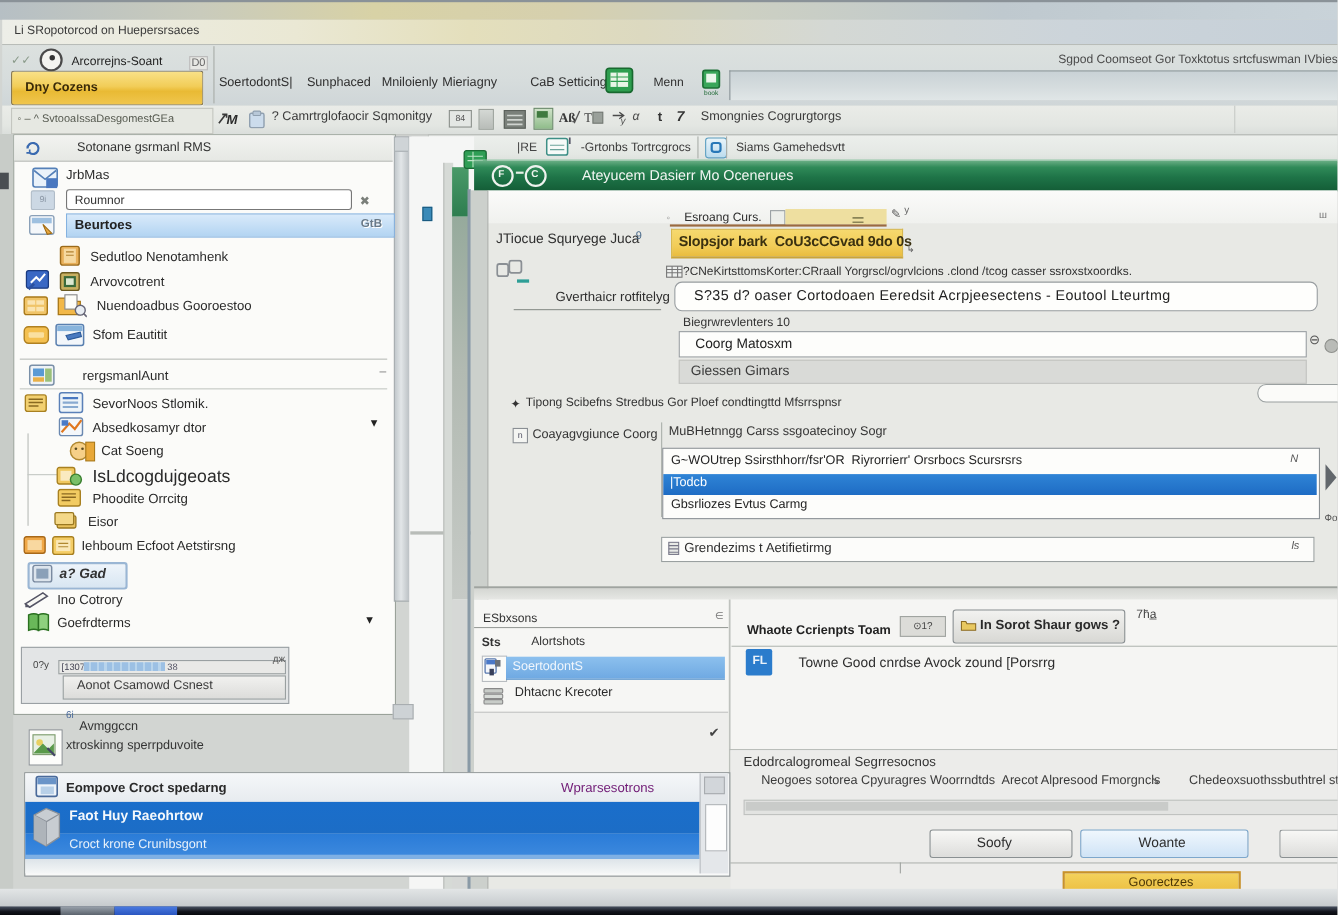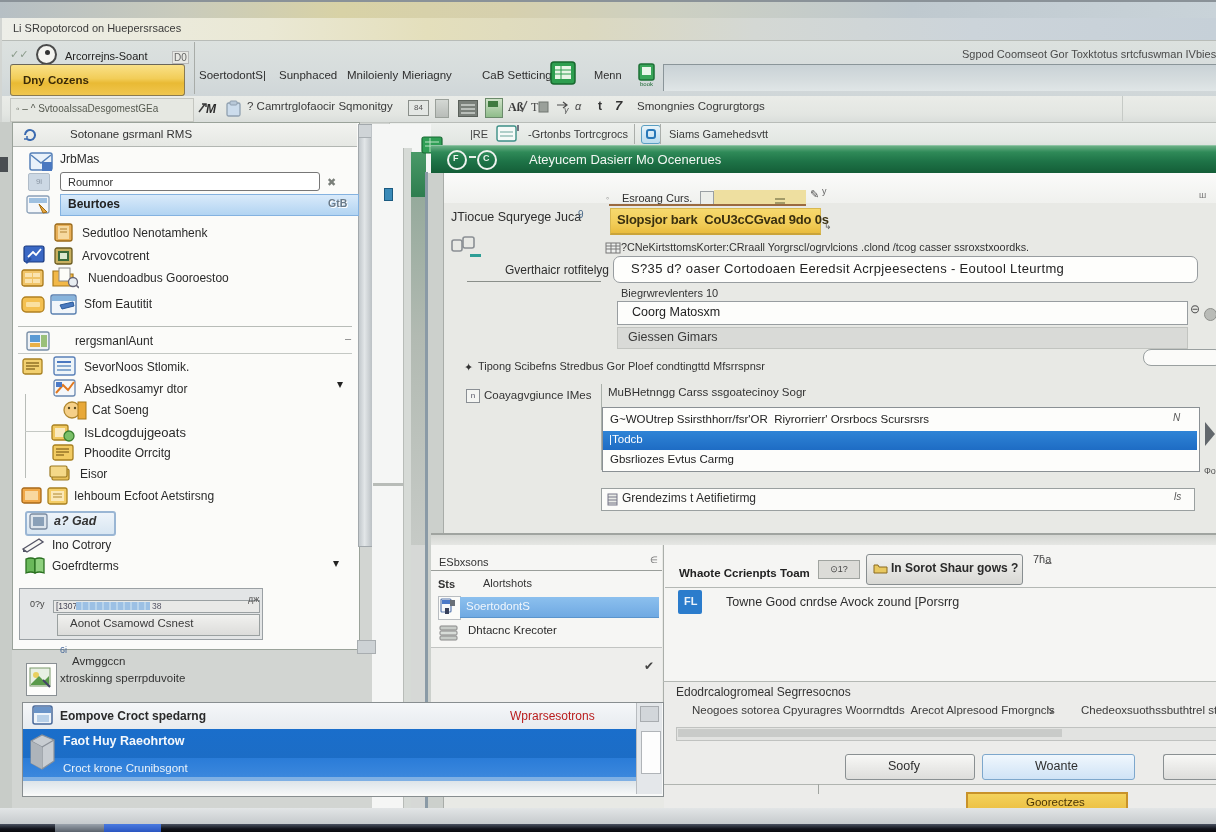--- a/index.html
+++ b/index.html
@@ -301,21 +301,21 @@
 </div>
 <div class="txt" style="left:92px;top:403px;font-size:12px;color:#2a2a2a;">Cat Soeng</div>
 
 <div class="ab" style="left:51px;top:423px;width:25px;height:19px;">
  <svg width="25" height="19">
         <rect x="1" y="2" width="16" height="15" rx="2" fill="#f0c860" stroke="#a88020" stroke-width="1.3"></rect>
         <rect x="4" y="5" width="10" height="9" fill="#faeac0"></rect>
         <circle cx="18" cy="13" r="5" fill="#7ac068" stroke="#3a8030" stroke-width="1.3"></circle>
       </svg>
 </div>
-<div class="txt" style="left:84px;top:425px;font-size:13px;color:#2a2a2a;">IsLdcogdujgeoats</div>
+<div class="txt" style="left:84px;top:425px;font-size:16px;color:#2a2a2a;">IsLdcogdujgeoats</div>
 
 <div class="ab" style="left:52px;top:444px;width:24px;height:18px;">
  <svg width="24" height="18">
         <rect x="1" y="1" width="20" height="15" rx="2" fill="#f2cb62" stroke="#a88020" stroke-width="1.3"></rect>
         <line x1="4" y1="5" x2="17" y2="5" stroke="#8a6820" stroke-width="1.3"></line>
         <line x1="4" y1="8" x2="17" y2="8" stroke="#8a6820" stroke-width="1.3"></line>
         <line x1="4" y1="11" x2="12" y2="11" stroke="#8a6820" stroke-width="1.3"></line>
       </svg>
 </div>
 <div class="txt" style="left:84px;top:446px;font-size:12px;color:#2a2a2a;">Phoodite Orrcitg</div>
@@ -466,21 +466,21 @@
 
 <div class="ab" style="left:617px;top:327px;width:569px;height:20px;background:#d9dad7;border:1px solid #c2c4c0;"></div>
 <div class="txt" style="left:628px;top:330px;font-size:12.5px;color:#3a3a3a;">Giessen Gimars</div>
 
 <div class="ab" style="left:1143px;top:349px;width:78px;height:15px;background:#fbfbf9;border:1px solid #9aa0a0;border-radius:8px;"></div>
 
 <div class="txt" style="left:464px;top:361px;font-size:11px;color:#333;">✦</div>
 <div class="txt" style="left:478px;top:360px;font-size:11px;color:#333;">Tipong Scibefns Stredbus Gor Ploef condtingttd Mfsrrspnsr</div>
 
 <div class="ab" style="left:466px;top:389px;width:12px;height:12px;border:1.5px solid #8a8f94;background:#f4f5f2;font-size:8px;color:#556;text-align:center;line-height:12px;">n</div>
-<div class="txt" style="left:484px;top:389px;font-size:11.5px;color:#333;">Coayagvgiunce IMes</div>
+<div class="txt" style="left:484px;top:389px;font-size:11.5px;color:#333;">Coayagvgiunce Coorg</div>
 <div class="ab" style="left:601px;top:384px;width:1px;height:86px;background:#aab0aa;"></div>
 <div class="txt" style="left:608px;top:386px;font-size:11.5px;color:#333;">MuBHetnngg Carss ssgoatecinoy Sogr</div>
 
 <div class="ab" style="left:602px;top:407px;width:596px;height:63px;background:#fdfdfb;border:1px solid #8a9094;"></div>
 <div class="txt" style="left:610px;top:413px;font-size:11.5px;color:#222;">G~WOUtrep Ssirsthhorr/fsr'OR&nbsp; Riyrorrierr' Orsrbocs Scursrsrs</div>
 <div class="txt" style="left:1173px;top:412px;font-size:10px;font-style:italic;color:#555;">N</div>
 <div class="ab" style="left:603px;top:431px;width:594px;height:19px;background:linear-gradient(180deg,#2f84d6,#1e6cc4);"></div>
 <div class="txt" style="left:609px;top:433px;font-size:11.5px;color:#fff;">|Todcb</div>
 <div class="txt" style="left:610px;top:453px;font-size:11.5px;color:#222;">Gbsrliozes Evtus Carmg</div>
 
@@ -588,21 +588,21 @@
 
 <div class="ab" style="left:23px;top:703px;width:638px;height:26px;background:linear-gradient(180deg,#f5f7f9,#e7ebef);border-bottom:1px solid #c8ccd0;"></div>
 <div class="ab" style="left:31px;top:704px;width:23px;height:23px;">
  <svg width="23" height="23">
         <rect x="2" y="2" width="19" height="18" rx="2" fill="#eef4fa" stroke="#4a6a9a" stroke-width="1.5"></rect>
         <rect x="3" y="3" width="17" height="6" fill="#6a94c8"></rect>
         <rect x="6" y="11" width="12" height="7" fill="#b8d0e8"></rect>
       </svg>
 </div>
 <div class="txt" style="left:60px;top:709px;font-size:12px;font-weight:bold;color:#2a2a2a;">Eompove Croct spedarng</div>
-<div class="txt" style="left:510px;top:709px;font-size:12px;color:#b91c1c;">Wprarsesotrons</div>
+<div class="txt" style="left:510px;top:709px;font-size:12px;color:#701a75;">Wprarsesotrons</div>
 
 <div class="ab" style="left:23px;top:729px;width:613px;height:29px;background:linear-gradient(180deg,#1a6ecb,#1c6dc6);"></div>
 <div class="ab" style="left:23px;top:758px;width:613px;height:23px;background:linear-gradient(180deg,#2a7cd8,#3f8ade);"></div>
 <div class="ab" style="left:23px;top:777px;width:613px;height:4px;background:#7fb0e4;"></div>
 <div class="ab" style="left:23px;top:781px;width:613px;height:13px;background:linear-gradient(180deg,#dde4e9,#f5f7f7);"></div>
 
 <div class="ab" style="left:27px;top:731px;width:31px;height:43px;">
  <svg width="30" height="42">
         <path d="M4 10 L15 4 L27 9 L27 30 L15 38 L4 32 Z" fill="#c8cdd2" stroke="#8a9098" stroke-width="1.2"></path>
         <path d="M4 10 L15 16 L27 9" fill="none" stroke="#8a9098" stroke-width="1.2"></path>

